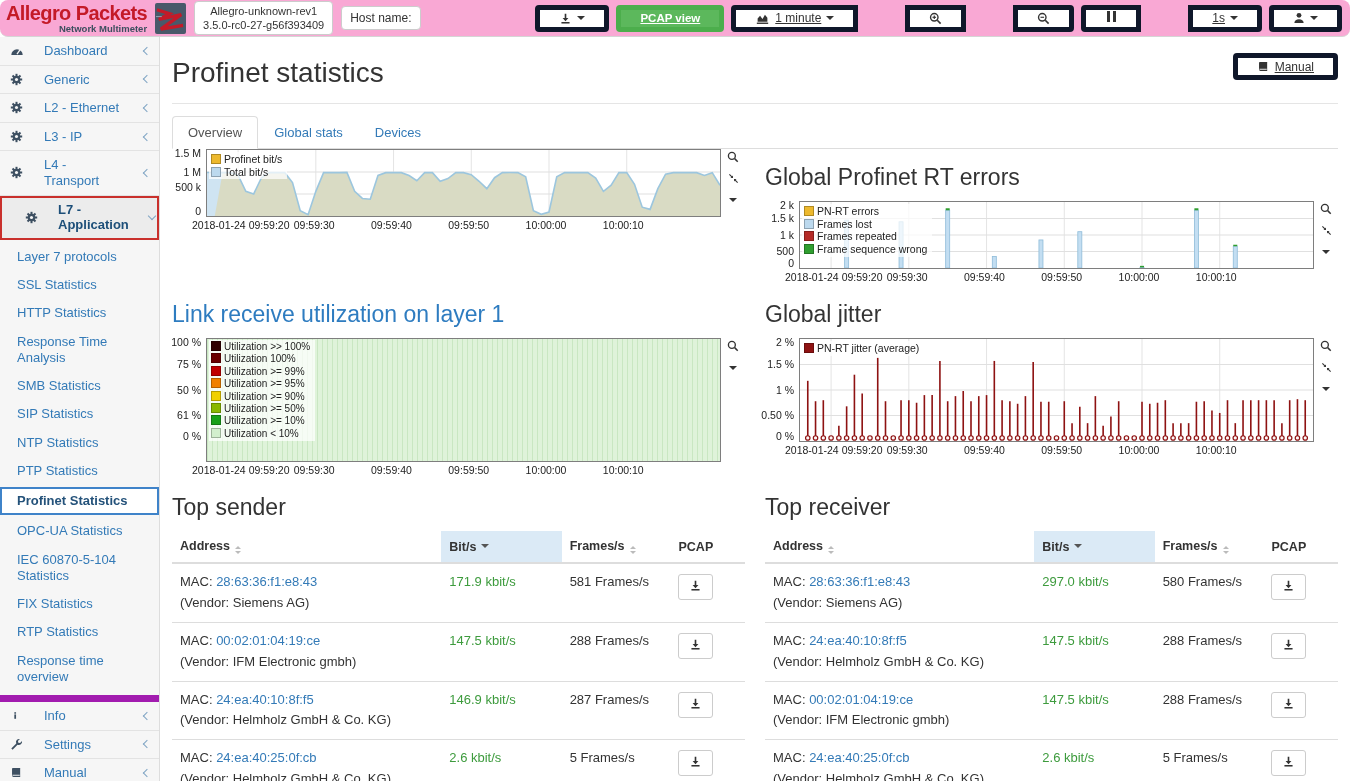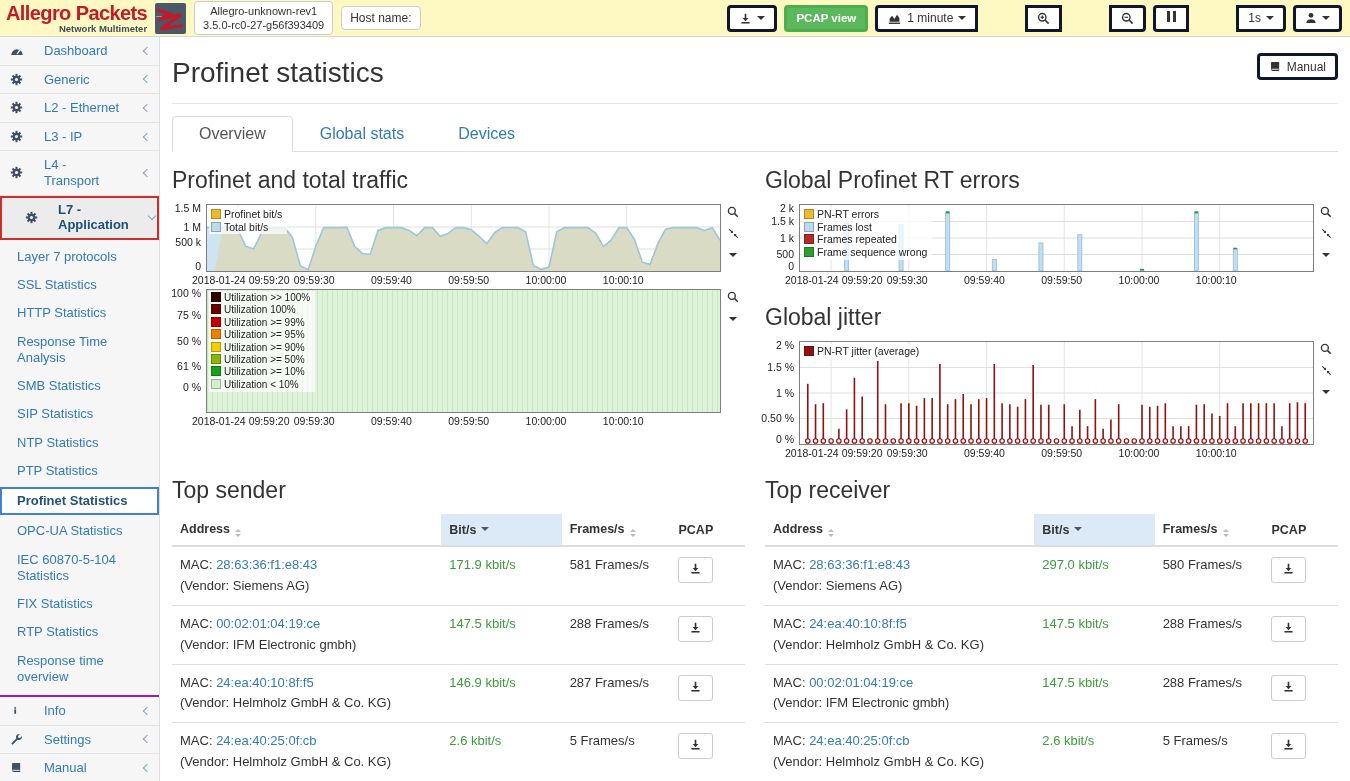--- a/index.html
+++ b/index.html
@@ -3,32 +3,32 @@
 <meta charset="utf-8">
 <style>
   * { box-sizing: border-box; }
   html,body { margin:0; padding:0; }
   body {
     width:1350px; height:781px; overflow:hidden; background:#fff;
     font-family:"Liberation Sans","DejaVu Sans",sans-serif; color:#333; font-size:13px;
   }
   
   .topbar { height:37px; display:flex; align-items:center; gap:8px; padding:0 8px 0 6px;
-            background:#fef9c3; border-bottom:1px solid #d5d5d5; position:relative; z-index:5; }
+            background:#f9a8d4; border-bottom:1px solid #d5d5d5; position:relative; z-index:5;border-radius:8px; }
   .brand { display:flex; flex-direction:column; align-items:flex-end; line-height:1; cursor:pointer; }
   .brand-title { font-size:20px; font-weight:bold; color:#c41a28; letter-spacing:-0.6px; }
   .brand-sub { font-size:9.5px; font-weight:bold; color:#3c4e5e; margin-top:1px; }
   .brand-icon { width:31px; height:31px; flex:0 0 auto; }
   .badge-box { border:1px solid #ccc; border-radius:4px; padding:2px 8px; font-size:11px;
                line-height:1.3; text-align:center; background:#fff; }
   .host-box  { border:1px solid #ccc; border-radius:4px; padding:4px 8px; font-size:12px; background:#fff; }
   .top-right { margin-left:auto; display:flex; gap:7px; align-items:center; }
-  .btn { display:inline-flex; align-items:center; gap:5px; border:3px solid #0f172a; border-radius:4px;
-         background:#fff; padding:4px 9px; font-size:12px; color:#333; height:27px; cursor:pointer;
-         font-family:inherit; }
+  .btn { display:inline-flex; align-items:center; gap:5px; border:5px solid #0f172a; border-radius:4px;
+         background:#fff; padding:4px 19px; font-size:12px; color:#333; height:27px; cursor:pointer;
+         font-family:inherit;text-decoration:underline; }
   .btn-green { background:#5cb85c; border-color:#4cae4c; color:#fff; font-weight:bold; font-size:11.5px; }
   .btn-group { display:inline-flex;gap:48px; }
   .btn-group .btn { border-radius:0; margin-left:-1px; }
   .btn-group .btn:first-child { border-radius:4px 0 0 4px; margin-left:0; }
   .btn-group .btn:last-child  { border-radius:0 4px 4px 0; }
   .caret { display:inline-block; width:0; height:0; border:4px solid transparent;
            border-top-color:#333; margin-top:4px; }
   .pause i { display:inline-block; width:3px; height:11px; background:#333; margin:0 1.5px; }
   [data-icon] { display:inline-flex; align-items:center; }
   
@@ -37,31 +37,31 @@
   .nav-item { display:flex; align-items:center; gap:20px; padding:6px 9px;
               border-bottom:1px solid #e3e3e3; color:#337ab7; cursor:pointer; }
   .nav-icon { width:15px; color:#3e5062; display:inline-flex; justify-content:center; }
   .nav-label { flex:1; line-height:1.2; }
   .chev { width:6px; height:6px; border-right:1.5px solid #7fa4c4; border-bottom:1.5px solid #7fa4c4;
           display:inline-block; flex:0 0 auto; }
   .chev-left { transform:rotate(135deg); }
   .chev-down { transform:rotate(45deg); margin-top:-3px; }
   .nav-active { outline:2px solid #c9302c; outline-offset:-2px; background:#ececec;
                 font-weight:bold; color:#1d4f79;padding-left:25px; }
-  .nav-sub { padding:3px 0 4px; border-bottom:2px solid #a21caf; }
+  .nav-sub { padding:3px 0 4px; border-bottom:7px solid #a21caf; }
   .nav-subitem { padding:6px 10px 6px 17px; color:#337ab7; line-height:1.25; cursor:pointer; }
   .nav-sub-active { background:#fff; outline:2px solid #3f83c9; outline-offset:-2px;
                     font-weight:bold; color:#24527a; margin:2px 0; }
   
   .content { margin-left:160px; padding:0 12px; }
   .page-head { display:flex; align-items:flex-start; justify-content:space-between; padding:16px 0 2px; }
   .page-title { font-size:28px; font-weight:normal; color:#333; margin:4px 0 0 0; }
   .hr { border-bottom:1px solid #e5e5e5; margin-top:12px; }
   .tabs { display:flex; border-bottom:1px solid #ddd; margin-top:12px; }
-  .tab { padding:8px 26px; font-size:16px; color:#337ab7; cursor:pointer;
+  .tab { padding:8px 15px; font-size:13px; color:#337ab7; cursor:pointer;
          border:1px solid transparent; margin-bottom:-1px; }
   .tab-active { background:#fff; border-color:#ddd #ddd #fff #ddd; border-radius:4px 4px 0 0; color:#555; }
   .grid { display:grid; grid-template-columns:1fr 1fr; column-gap:20px; }
   .sec-title { font-size:23px; font-weight:normal; color:#333; margin:15px 0 10px; }
   .sec-title.link { color:#2e7cc0; cursor:pointer; }
   
   .chart-row { display:flex; }
   .ygutter { width:34px; position:relative; font-size:10.5px; color:#222; flex:0 0 auto; }
   .ygutter span { position:absolute; right:5px; white-space:nowrap; }
   .plotwrap { flex:1; position:relative; }
@@ -364,21 +364,20 @@
     </button>
   </div>
   <div class="hr"></div>
   <div class="tabs">
       <span class="tab tab-active">Overview</span>
       <span class="tab">Global stats</span>
       <span class="tab">Devices</span>
     </div>
   <div class="grid">
     <section>
-        <h2 class="sec-title">Profinet and total traffic</h2>
         <div class="chart-row">
           <div class="ygutter">
             <span style="top: 56px;">0</span>
             <span style="top: 32px;">500 k</span>
             <span style="top: 16.6667px;">1 M</span>
             <span style="top: -2px;">1.5 M</span>
           </div>
           <div class="plotwrap">
             <div class="plot" style="height: 68px;">
               <div class="legend">
@@ -496,20 +495,21 @@
         <div class="xaxis">
           <span class="first" style="left: 20px;">2018-01-24 09:59:20</span>
           <span style="left: 142.182px;">09:59:30</span>
           <span style="left: 219.455px;">09:59:40</span>
           <span style="left: 296.727px;">09:59:50</span>
           <span style="left: 374px;">10:00:00</span>
           <span style="left: 451.273px;">10:00:10</span>
         </div>
       </section>
     <section>
+        <h2 class="sec-title link">Link receive utilization on layer 1</h2>
         <div class="chart-row">
           <div class="ygutter">
             <span style="top: 92px;">0 %</span>
             <span style="top: 70.75px;">61 %</span>
             <span style="top: 45.5px;">50 %</span>
             <span style="top: 20.25px;">75 %</span>
             <span style="top: -2px;">100 %</span>
           </div>
           <div class="plotwrap">
             <div class="plot util-bg" style="height: 124px;">

